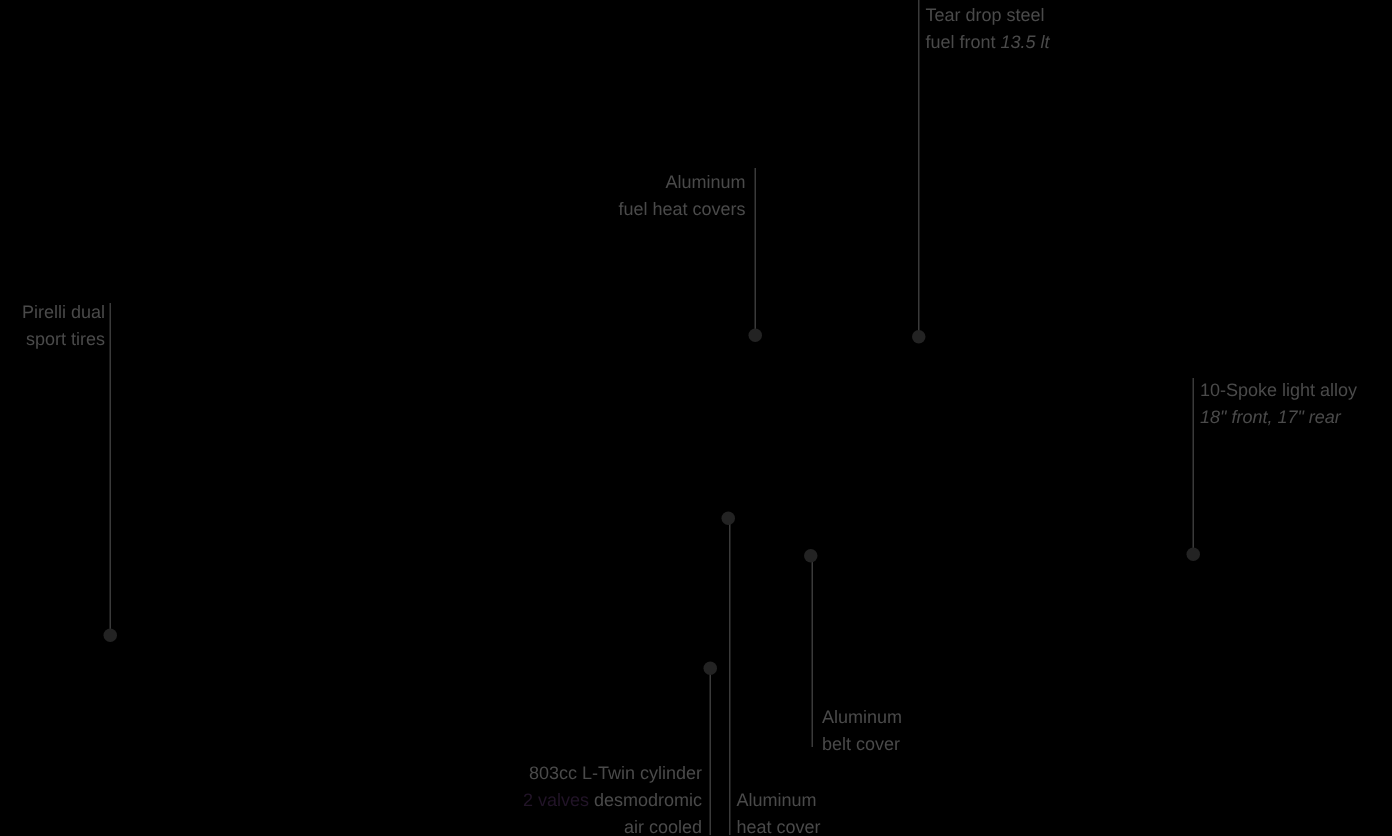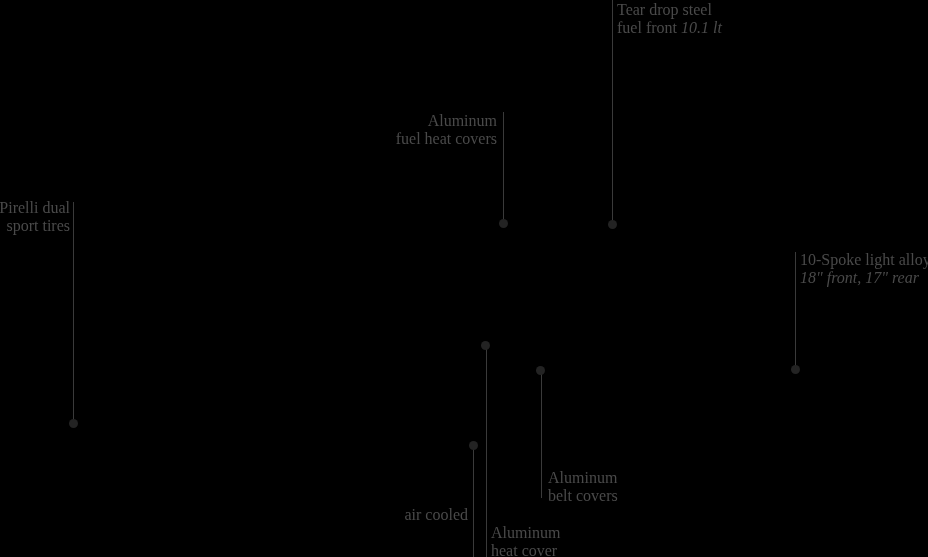--- a/index.html
+++ b/index.html
@@ -6,22 +6,22 @@
     margin: 0;
     padding: 0;
     background: #000000;
   }
   .canvas {
     position: relative;
     width: 928px;
     height: 557px;
     background: #000000;
     overflow: hidden;
-    font-family: Liberation Serif, serif;
-    font-size: 16px;
+    font-family: Liberation Sans, sans-serif;
+    font-size: 12px;
     line-height: 18px;
     color: #4a4a4a;
   }
   .callout { position: absolute; inset: 0; pointer-events: none; }
   .cline {
     position: absolute;
     width: 1px;
     background: #3a3a3a;
   }
   .cdot {
@@ -74,21 +74,21 @@
 </head>
 <body>
 
 <div class="canvas">
 
   <div class="callout">
     <div class="cline ft-line"></div>
     <div class="cdot ft-dot"></div>
     <div class="clabel ft-label">
       <div>Tear drop steel</div>
-      <div><span>fuel front</span> <span class="italic">10.1 lt</span></div>
+      <div><span>fuel front</span> <span class="italic">13.5 lt</span></div>
     </div>
   </div>
 
   <div class="callout">
     <div class="cline ftc-line"></div>
     <div class="cdot ftc-dot"></div>
     <div class="clabel right ftc-label">
       <div>Aluminum</div>
       <div>fuel heat covers</div>
     </div>
@@ -109,30 +109,32 @@
     <div class="clabel wh-label">
       <div>10-Spoke light alloy</div>
       <div class="italic">18" front, 17" rear</div>
     </div>
   </div>
 
   <div class="callout">
     <div class="cline en-line"></div>
     <div class="cdot en-dot"></div>
     <div class="clabel right en-label">
+      <div>803cc L-Twin cylinder</div>
+      <div><span class="dim">2 valves</span> <span>desmodromic</span></div>
       <div>air cooled</div>
     </div>
   </div>
 
   <div class="callout">
     <div class="cline bc-line"></div>
     <div class="cdot bc-dot"></div>
     <div class="clabel bc-label">
       <div>Aluminum</div>
-      <div>belt covers</div>
+      <div>belt cover</div>
     </div>
   </div>
 
   <div class="callout">
     <div class="cline hc-line"></div>
     <div class="cdot hc-dot"></div>
     <div class="clabel hc-label">
       <div>Aluminum</div>
       <div>heat cover</div>
     </div>

